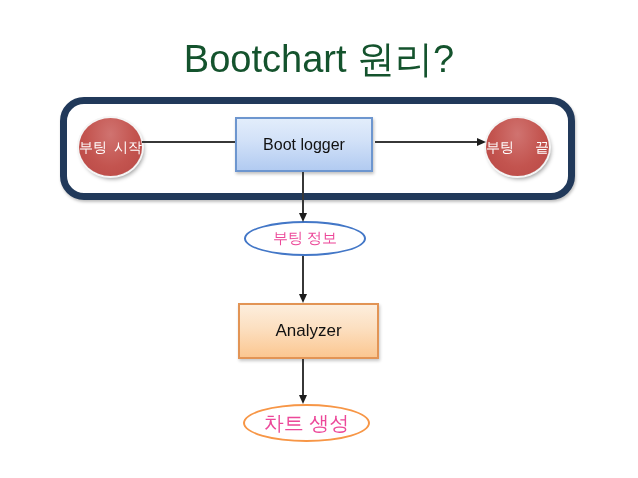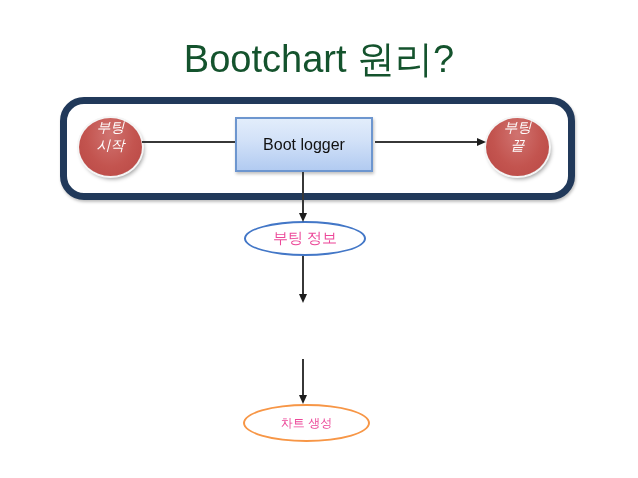--- a/index.html
+++ b/index.html
@@ -38,28 +38,27 @@
     box-shadow: 1px 2px 3px rgba(0,0,0,0.25);
   }
 
   
   .ellipse-red {
     width: 63px; height: 58px;
     border-radius: 50%;
     background: radial-gradient(ellipse at 50% 28%, #d07370 0%, #c3544f 55%, #b84744 100%);
     box-shadow: 0 0 0 2px #f5f5f5, 2px 3px 4px rgba(0,0,0,0.40);
     display: flex;
-    flex-direction: column;
+    flex-direction: row;
     align-items: center;
-    justify-content: flex-start;
+    justify-content: space-between;
     color: #ffffff;
     font-size: 14px;
     line-height: 18px;
     text-align: center;
-    font-style: italic;
   }
 
   
   .box-blue {
     left: 235px; top: 117px;
     width: 138px; height: 55px;
     box-sizing: border-box;
     border: 2px solid #6d96cf;
     background: linear-gradient(180deg, #e2edfb 0%, #d3e2f8 40%, #b2cbf1 100%);
     box-shadow: 1px 2px 3px rgba(0,0,0,0.25);
@@ -98,21 +97,21 @@
   .ellipse-info {
     left: 244px; top: 221px;
     width: 122px; height: 35px;
     border: 2px solid #4377c7;
     font-size: 15px;
   }
   .ellipse-chart {
     left: 243px; top: 404px;
     width: 127px; height: 38px;
     border: 2.5px solid #f79646;
-    font-size: 12px;
+    font-size: 20px;
   }
 
   
   .hline { height: 0; border-top: 2px solid #373737; }
   .vline { width: 0; border-left: 2px solid #373737; z-index: 5; }
 
   
   .arrow-right {
     width: 0; height: 0;
     border-top: 4.5px solid transparent;
@@ -159,20 +158,23 @@
   <div class="abs vline" style="left:302px; top:172px; height:42px;"></div>
   <div class="abs arrow-down" style="left:299px; top:213px;"></div>
 
   <div class="abs ellipse-outline ellipse-info">
     <span>부팅 정보</span>
   </div>
 
   <div class="abs vline" style="left:302px; top:256px; height:40px;"></div>
   <div class="abs arrow-down" style="left:299px; top:294px;"></div>
 
+  <div class="abs box-orange">
+    <span>Analyzer</span>
+  </div>
 
   <div class="abs vline" style="left:302px; top:359px; height:38px;"></div>
   <div class="abs arrow-down" style="left:299px; top:395px;"></div>
 
   <div class="abs ellipse-outline ellipse-chart">
     <span>차트 생성</span>
   </div>
 
 </div>
 

